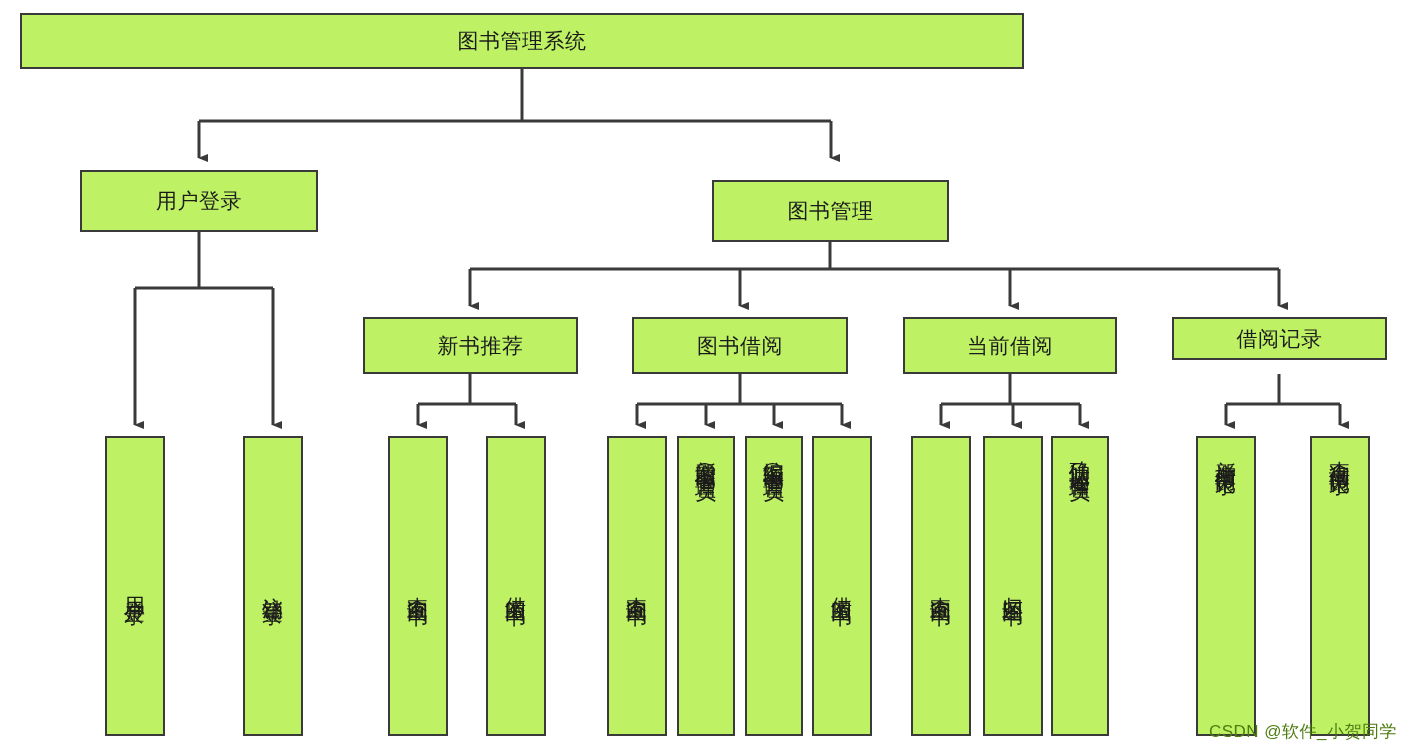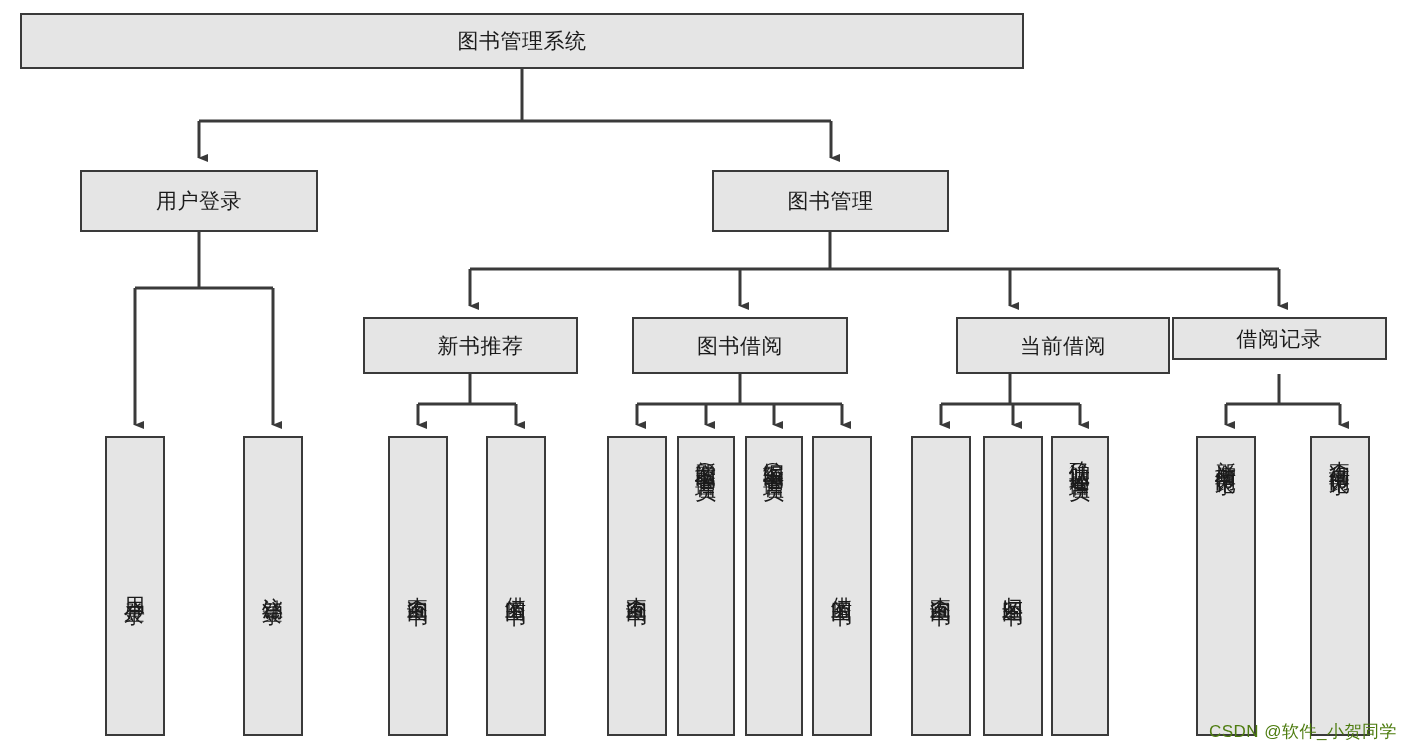--- a/index.html
+++ b/index.html
@@ -16,21 +16,21 @@
   }
   #diagram-root {
     position: absolute;
     left: 0; top: 0;
     width: 1405px;
     height: 747px;
   }
   .node-box {
     position: absolute;
     box-sizing: border-box;
-    background: #e5e5e5;
+    background: #bef264;
     border: 2.5px solid #3a3a3a;
     display: flex;
     align-items: center;
     justify-content: center;
   }
   .node-label-h {
     font-size: 21px;
     color: #1b1b1b;
     line-height: 1.1;
     letter-spacing: 0.5px;
@@ -130,31 +130,31 @@
     </g>
   </svg>
 
   <div class="node-box" id="node-root" style="left: 20px; top: 13px; width: 1004px; height: 56px;">
     <span class="node-label-h">图书管理系统</span>
   </div>
 
   <div class="node-box" id="node-l2-0" style="left: 80px; top: 170px; width: 238px; height: 62px;">
     <span class="node-label-h">用户登录</span>
   </div>
-  <div class="node-box" id="node-l2-1" style="left: 712px; top: 170px; width: 237px; height: 62px;">
+  <div class="node-box" id="node-l2-1" style="left: 712px; top: 180px; width: 237px; height: 62px;">
     <span class="node-label-h">图书管理</span>
   </div>
 
   <div class="node-box" id="node-l3-0" style="left: 363px; top: 317px; width: 215px; height: 57px; padding-left: 20px;">
     <span class="node-label-h">新书推荐</span>
   </div>
   <div class="node-box" id="node-l3-1" style="left: 632px; top: 317px; width: 216px; height: 57px;">
     <span class="node-label-h">图书借阅</span>
   </div>
-  <div class="node-box" id="node-l3-2" style="left: 956px; top: 317px; width: 214px; height: 57px;">
+  <div class="node-box" id="node-l3-2" style="left: 903px; top: 317px; width: 214px; height: 57px;">
     <span class="node-label-h">当前借阅</span>
   </div>
   <div class="node-box" id="node-l3-3" style="left: 1172px; top: 317px; width: 215px; height: 43px;">
     <span class="node-label-h">借阅记录</span>
   </div>
 
   <div class="node-box leaf-box center-v" id="leaf-0" style="left: 105px; top: 436px; width: 60px; height: 300px;">
     <span class="node-label-v">用户登录</span>
   </div>
   <div class="node-box leaf-box center-v" id="leaf-1" style="left: 243px; top: 436px; width: 60px; height: 300px;">

